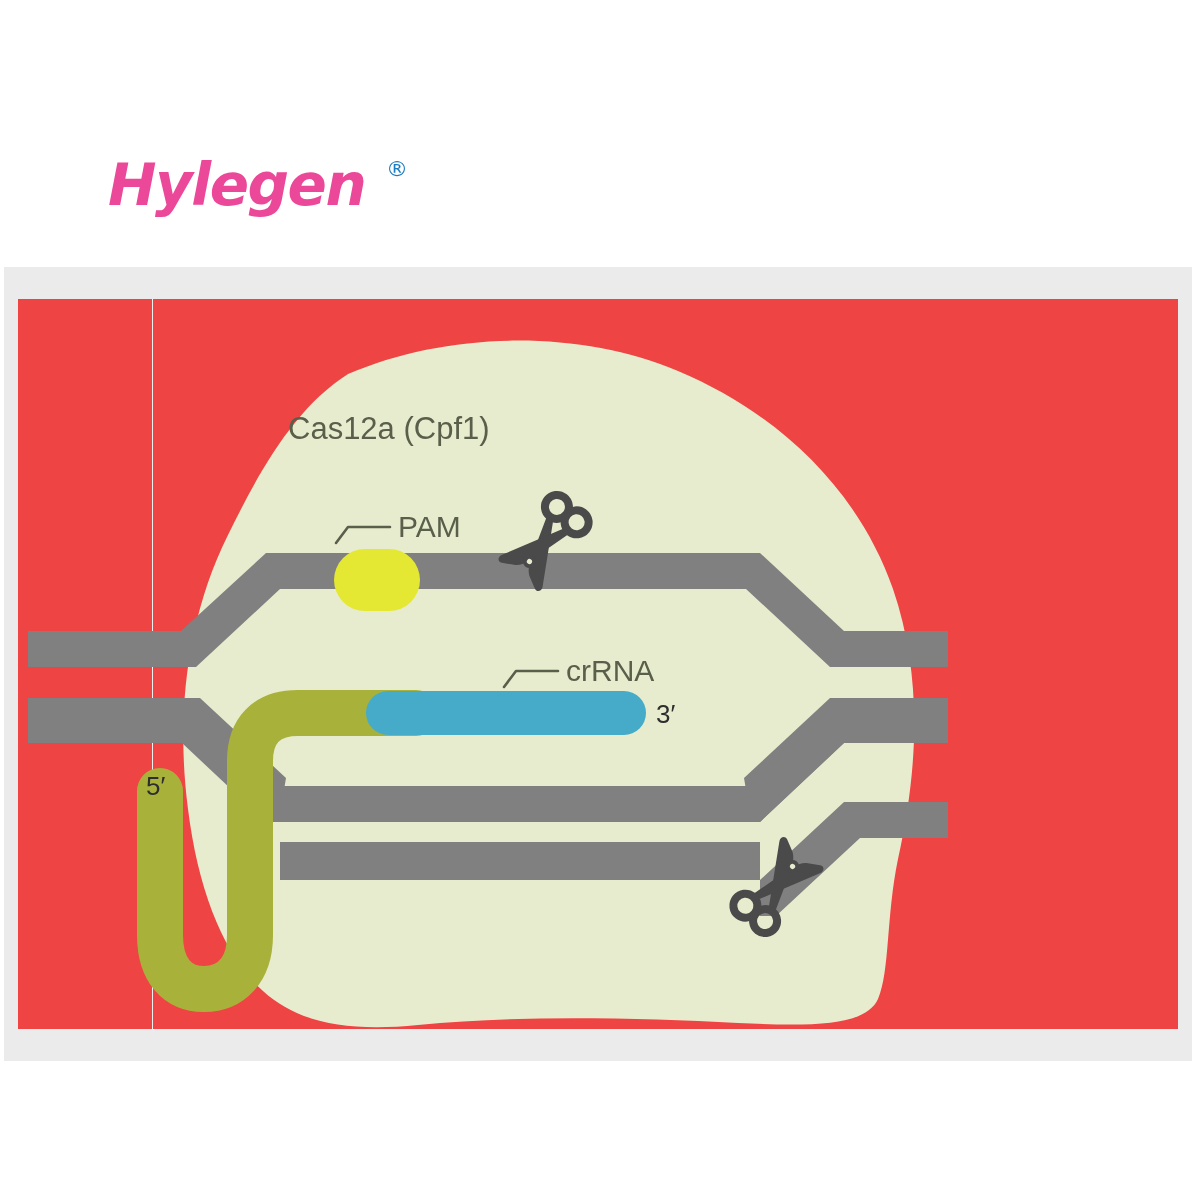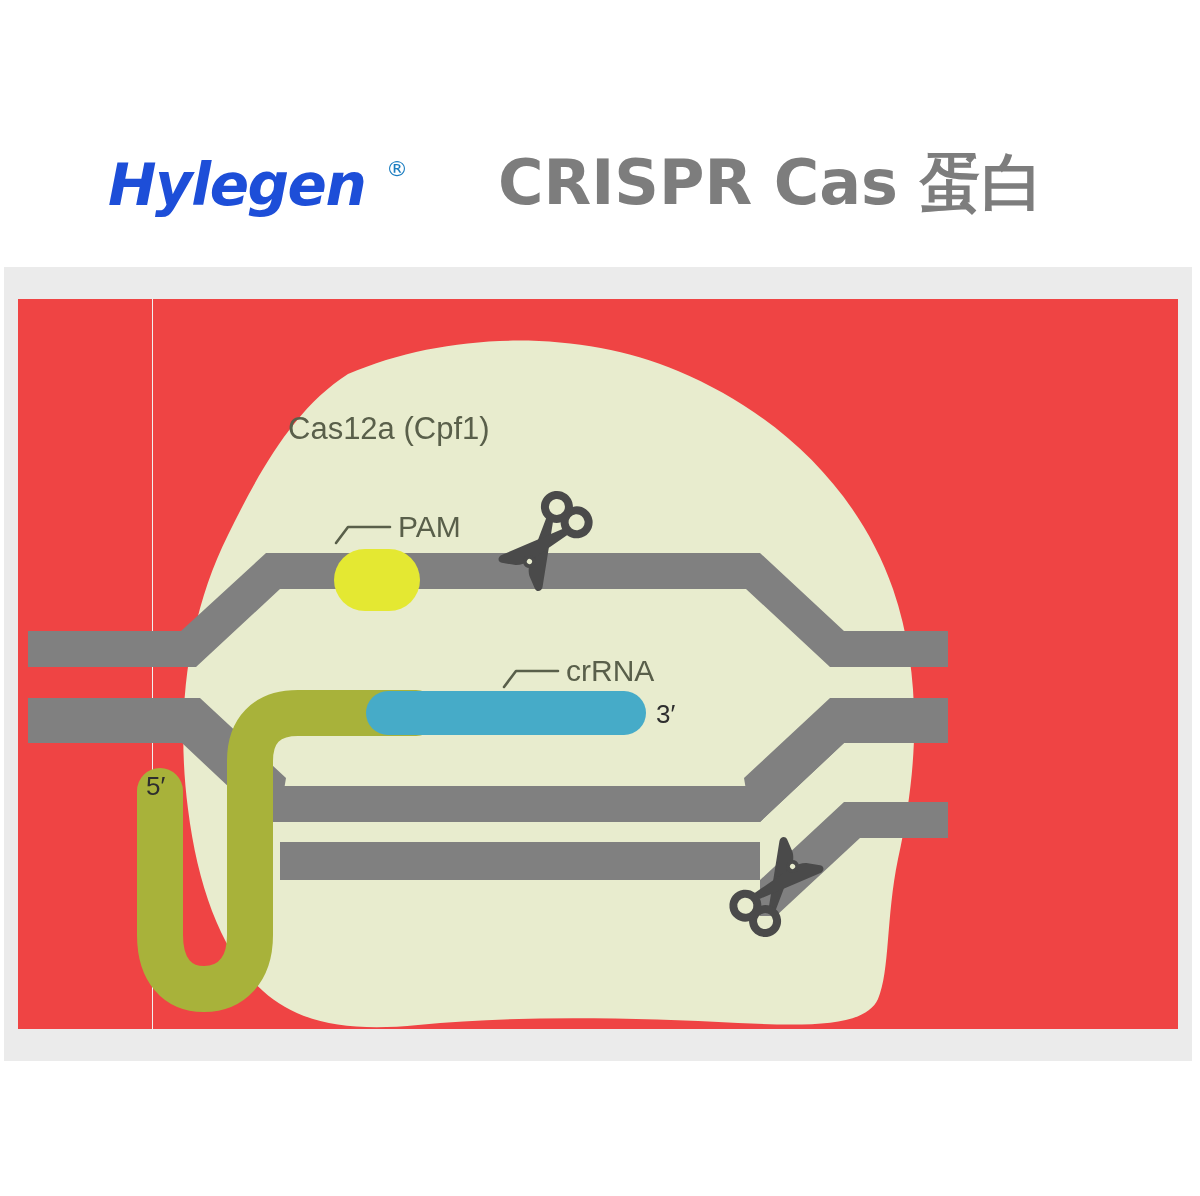--- a/index.html
+++ b/index.html
@@ -26,21 +26,21 @@
   }
   .brand-logo {
     position: absolute;
     left: 108px;
     top: 156px;
     font-family: "DejaVu Sans", sans-serif;
     font-size: 58px;
     font-weight: bold;
     font-style: italic;
     letter-spacing: -1.5px;
-    color: #1d4ed8;
+    color: #ec4899;
     line-height: 1;
     white-space: nowrap;
   }
   .brand-reg {
     position: absolute;
     left: 386px;
     top: 158px;
     font-family: "DejaVu Sans", sans-serif;
     font-size: 22px;
     font-weight: normal;
@@ -118,21 +118,20 @@
     stroke-linecap: round;
     stroke-linejoin: round;
   }
 </style>
 </head>
 <body>
 
 <div class="header">
   <div class="brand-logo">Hylegen</div>
   <div class="brand-reg">®</div>
-  <div class="page-title">CRISPR Cas 蛋白</div>
 </div>
 
 <div class="content-frame">
   <div class="content-panel">
     <div class="panel-gutter-line"></div>
 
     <svg class="figure-svg" viewBox="0 0 1160 730">
 
       <path fill="#e8ecce" d="M 330 75
                C 430 32, 560 30, 660 72

